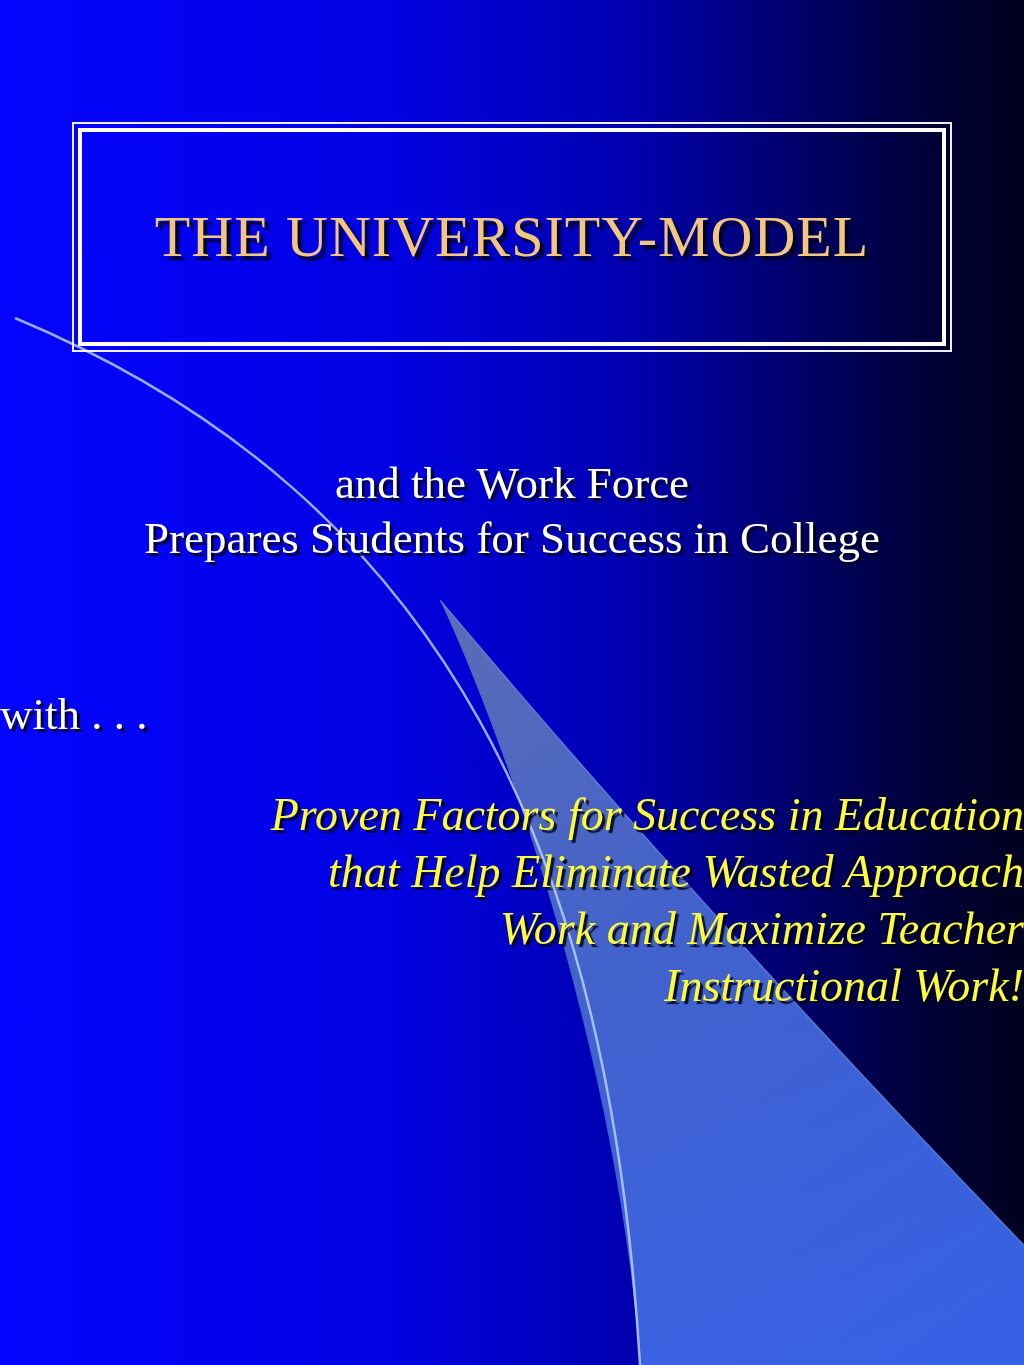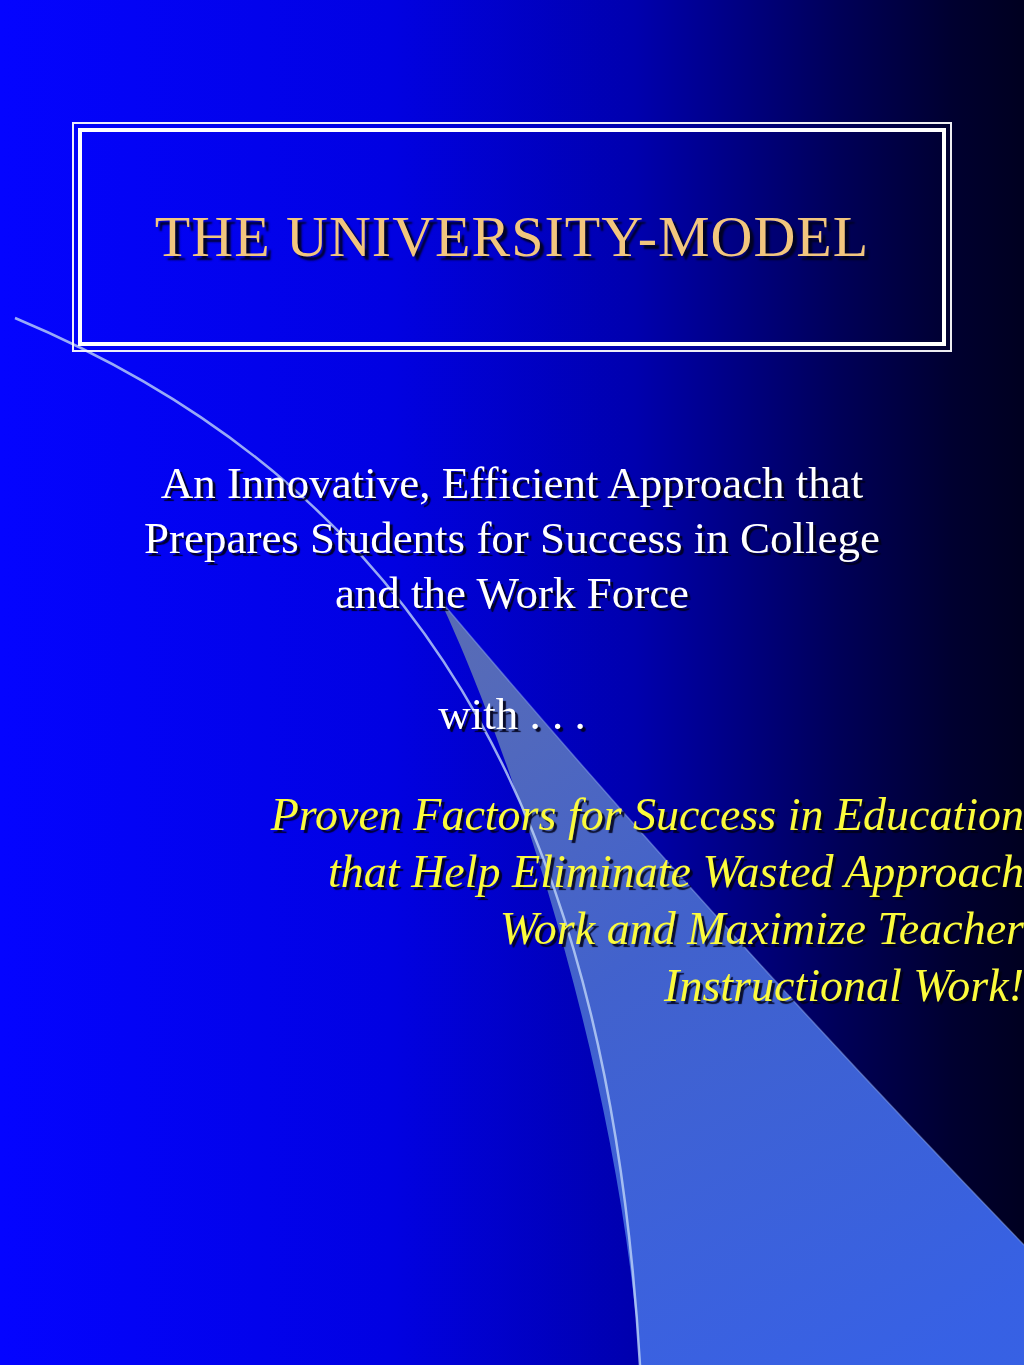--- a/index.html
+++ b/index.html
@@ -46,21 +46,21 @@
     text-align:center;
   }
   .subtitle-line{
     font-size:45px;line-height:55px;
     color:var(--body-white);
     text-shadow:3px 3px 1px rgba(0,0,25,0.9);
     white-space:nowrap;
   }
   .with-line{
     position:absolute;left:0;top:688px;width:100%;
-    text-align:center;
+    text-align:left;
     font-size:45px;
     color:var(--body-white);
     text-shadow:3px 3px 1px rgba(0,0,25,0.9);
   }
   .highlight{
     position:absolute;left:0;top:786px;width:100%;
     text-align:right;
     font-style:italic;
   }
   .highlight-line{
@@ -93,23 +93,22 @@
 
   <div class="textlayer">
 
     <div class="title-box">
       <div class="title-inner">
         <div class="title-line">THE UNIVERSITY-MODEL</div>
       </div>
     </div>
 
     <div class="subtitle">
-      <div class="subtitle-line">An Innovative, Efficient Approach that</div>
+      <div class="subtitle-line">and the Work Force</div>
       <div class="subtitle-line">Prepares Students for Success in College</div>
-      <div class="subtitle-line">and the Work Force</div>
     </div>
 
     <div class="with-line">with . . .</div>
 
     <div class="highlight">
       <div class="highlight-line">Proven Factors for Success in Education</div>
       <div class="highlight-line">that Help Eliminate Wasted Approach</div>
       <div class="highlight-line">Work and Maximize Teacher</div>
       <div class="highlight-line">Instructional Work!</div>
     </div>

